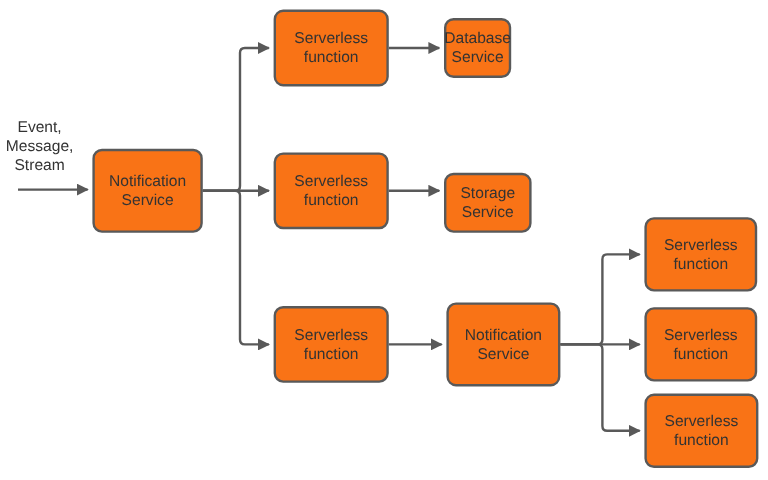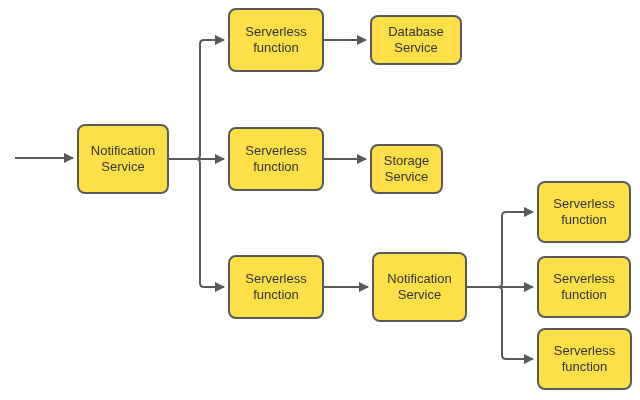--- a/index.html
+++ b/index.html
@@ -18,21 +18,21 @@
   .edge-layer {
     position: absolute;
     left: 0;
     top: 0;
     width: 640px;
     height: 400px;
   }
   .node {
     position: absolute;
     box-sizing: border-box;
-    background: #fde047;
+    background: #f97316;
     border: 2px solid #595959;
     border-radius: 8px;
     display: flex;
     align-items: center;
     justify-content: center;
     text-align: center;
     color: #333333;
     font-size: 13px;
     line-height: 16px;
     padding: 0 5px;
@@ -70,21 +70,21 @@
       </g>
   </svg>
 
   <div id="node-group">
       <div class="node" style="left: 77px; top: 124px; width: 92px; height: 70px;">
         <span>Notification Service</span>
       </div>
       <div class="node" style="left: 228px; top: 8px; width: 96px; height: 64px;">
         <span>Serverless function</span>
       </div>
-      <div class="node" style="left: 370px; top: 15px; width: 92px; height: 50px;">
+      <div class="node" style="left: 370px; top: 15px; width: 56px; height: 50px;">
         <span>Database Service</span>
       </div>
       <div class="node" style="left: 228px; top: 127px; width: 96px; height: 64px;">
         <span>Serverless function</span>
       </div>
       <div class="node" style="left: 370px; top: 134px; width: 73px; height: 50px; margin-top: 10px;">
         <span>Storage Service</span>
       </div>
       <div class="node" style="left: 228px; top: 255px; width: 96px; height: 64px;">
         <span>Serverless function</span>
@@ -96,13 +96,16 @@
         <span>Serverless function</span>
       </div>
       <div class="node" style="left: 537px; top: 256px; width: 94px; height: 62px;">
         <span>Serverless function</span>
       </div>
       <div class="node" style="left: 537px; top: 328px; width: 95px; height: 62px;">
         <span>Serverless function</span>
       </div>
     </div>
 
+  <div class="annotation" id="annotation-el" style="left: 1px; top: 98px; width: 64px;">Event,
+Message,
+Stream</div>
 </div>
 
 </body></html>

